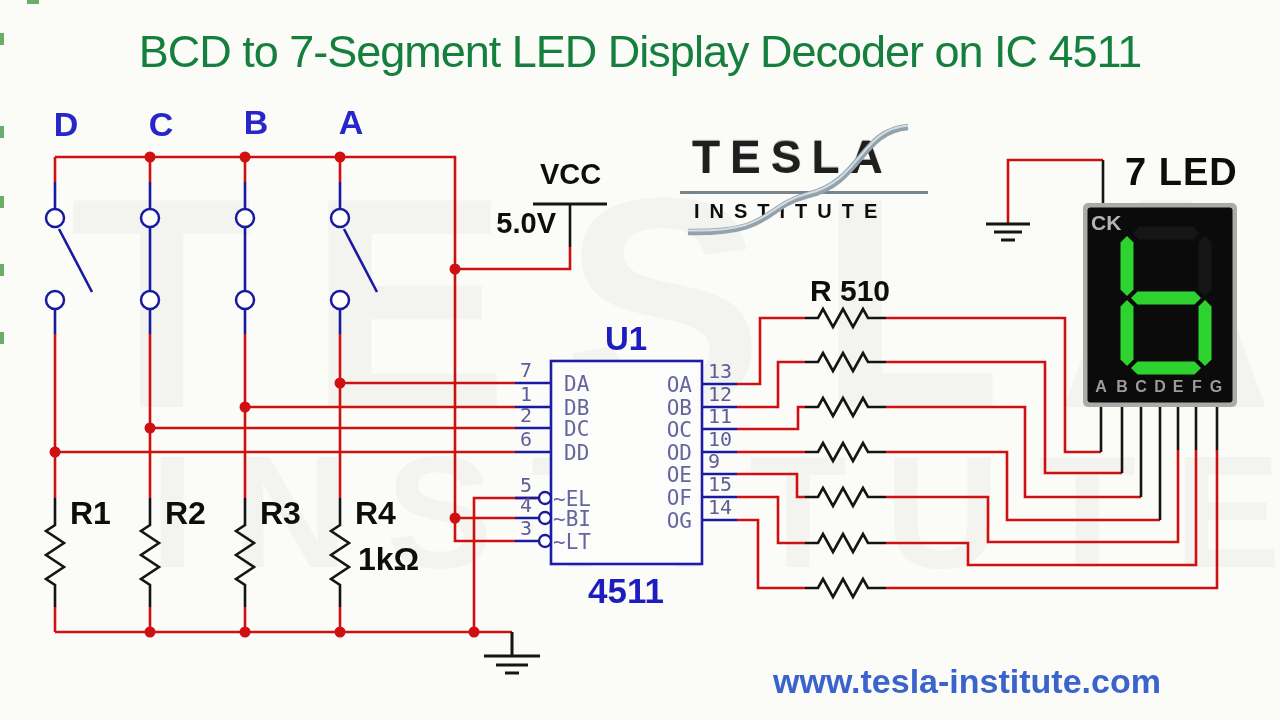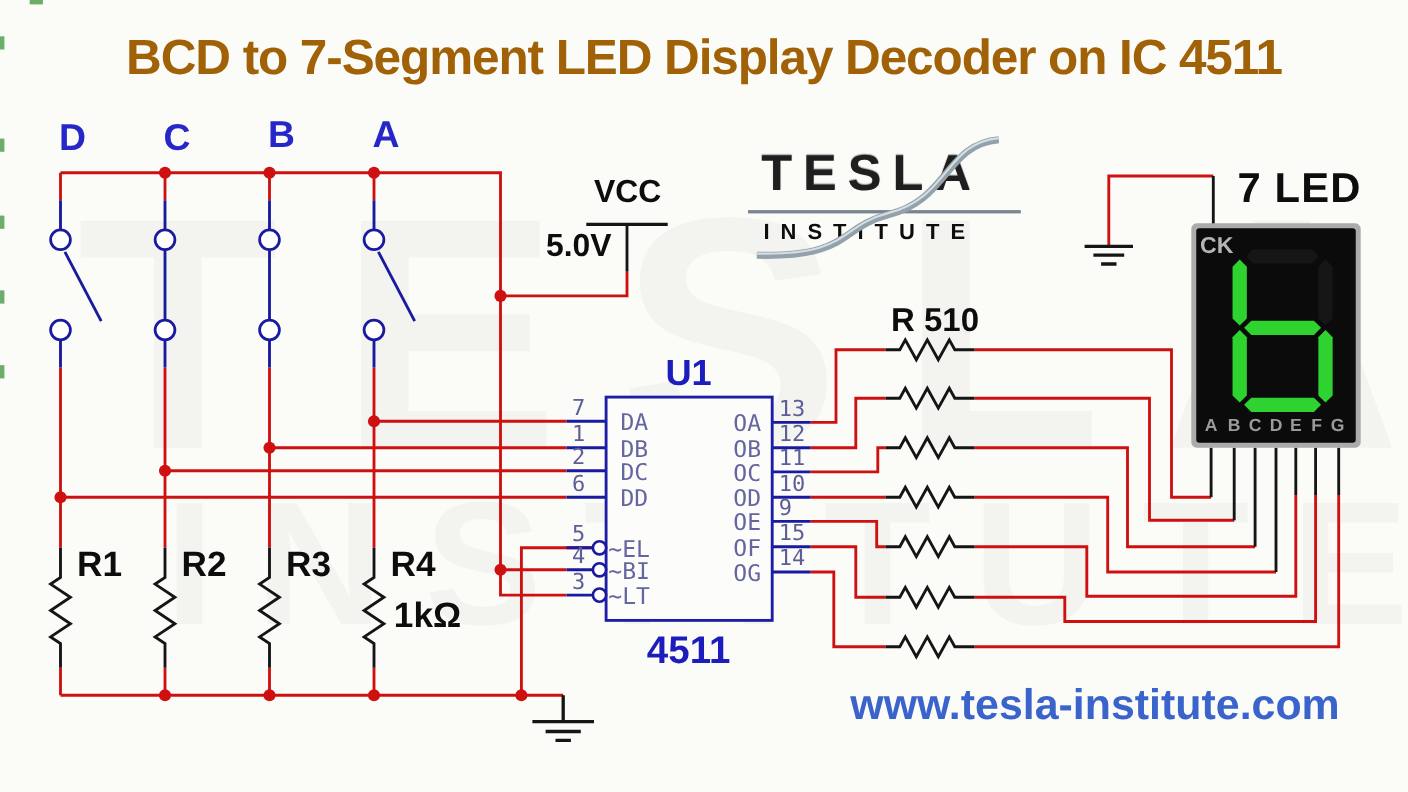--- a/index.html
+++ b/index.html
@@ -4,23 +4,23 @@
 <style>
   html,body{margin:0;padding:0;background:#e8e8e8;}
   #stage{position:relative;width:1280px;height:720px;background:#fbfbf8;overflow:hidden;
          font-family:"Liberation Sans", sans-serif;}
   .abs{position:absolute;}
   
   .wm{position:absolute;color:rgba(70,70,70,0.045);font-weight:bold;white-space:nowrap;z-index:0;}
   .wm1{left:70px;top:130px;font-size:300px;letter-spacing:55px;}
   .wm2{left:150px;top:420px;font-size:160px;letter-spacing:38px;}
   
-  .title{left:0;right:0;top:26px;text-align:center;font-size:45px;font-weight:bold;
-         color:#a16207;letter-spacing:-1px;z-index:3;}
-  .footer{left:773px;top:620px;font-size:39px;font-weight:bold;color:#3a64cb;z-index:3;}
+  .title{left:0;right:0;top:26px;text-align:center;font-size:45px;font-weight:normal;
+         color:#15803d;letter-spacing:-1px;z-index:3;}
+  .footer{left:773px;top:662px;font-size:34px;font-weight:bold;color:#3a64cb;z-index:3;}
   .led-title{left:1125px;top:151px;font-size:38px;font-weight:bold;color:#0d0d0d;
              letter-spacing:1px;z-index:3;}
   
   .logo{left:676px;top:122px;width:258px;height:118px;z-index:3;}
   .tesla-word{position:absolute;left:16px;top:8px;font-size:46px;font-weight:bold;
               letter-spacing:10px;color:#1f1f1f;text-shadow:0 -1px 1px #9a9a9a;}
   .logo-rule{position:absolute;left:4px;top:69px;width:248px;height:3px;background:#76858f;}
   .institute-word{position:absolute;left:18px;top:78px;font-size:20px;font-weight:bold;
                   letter-spacing:10px;color:#0d0d0d;}
   .logo-wave{position:absolute;left:0;top:0;}

